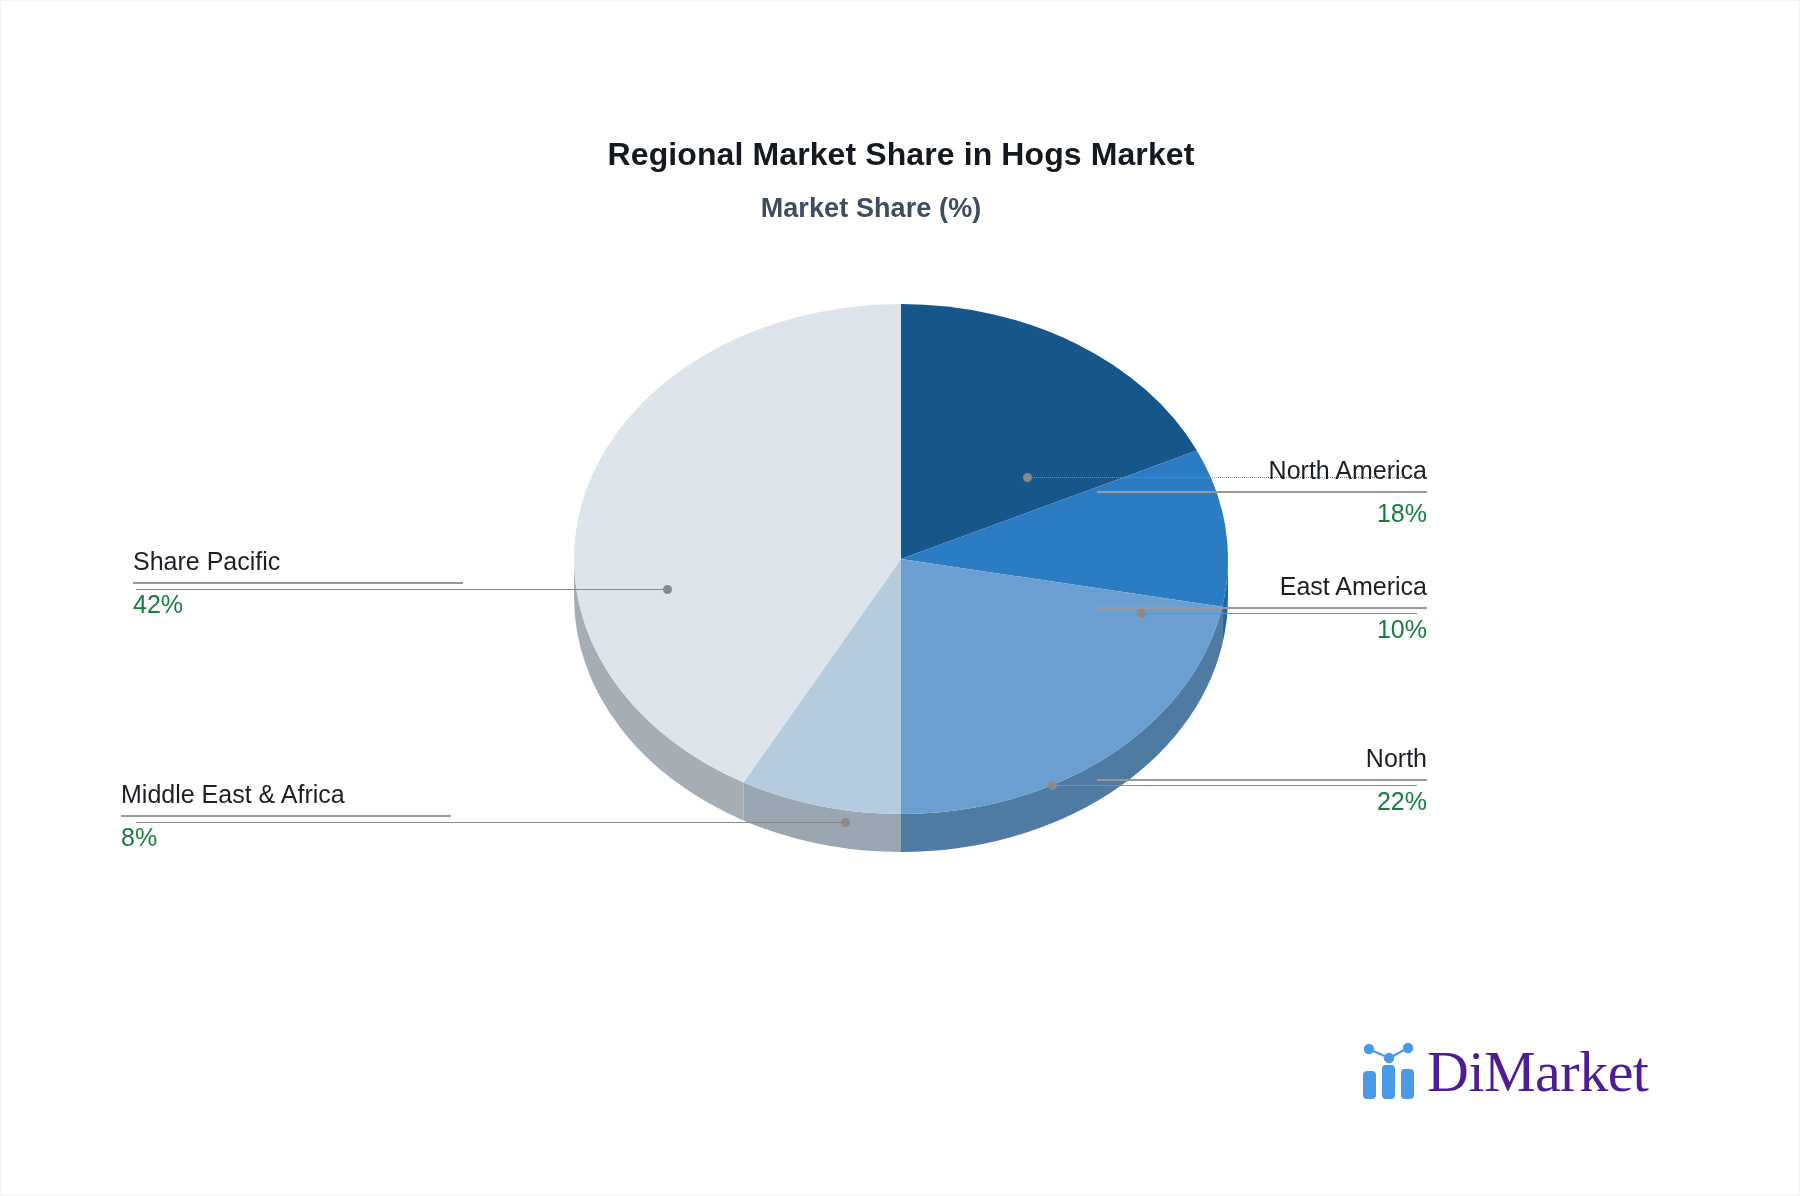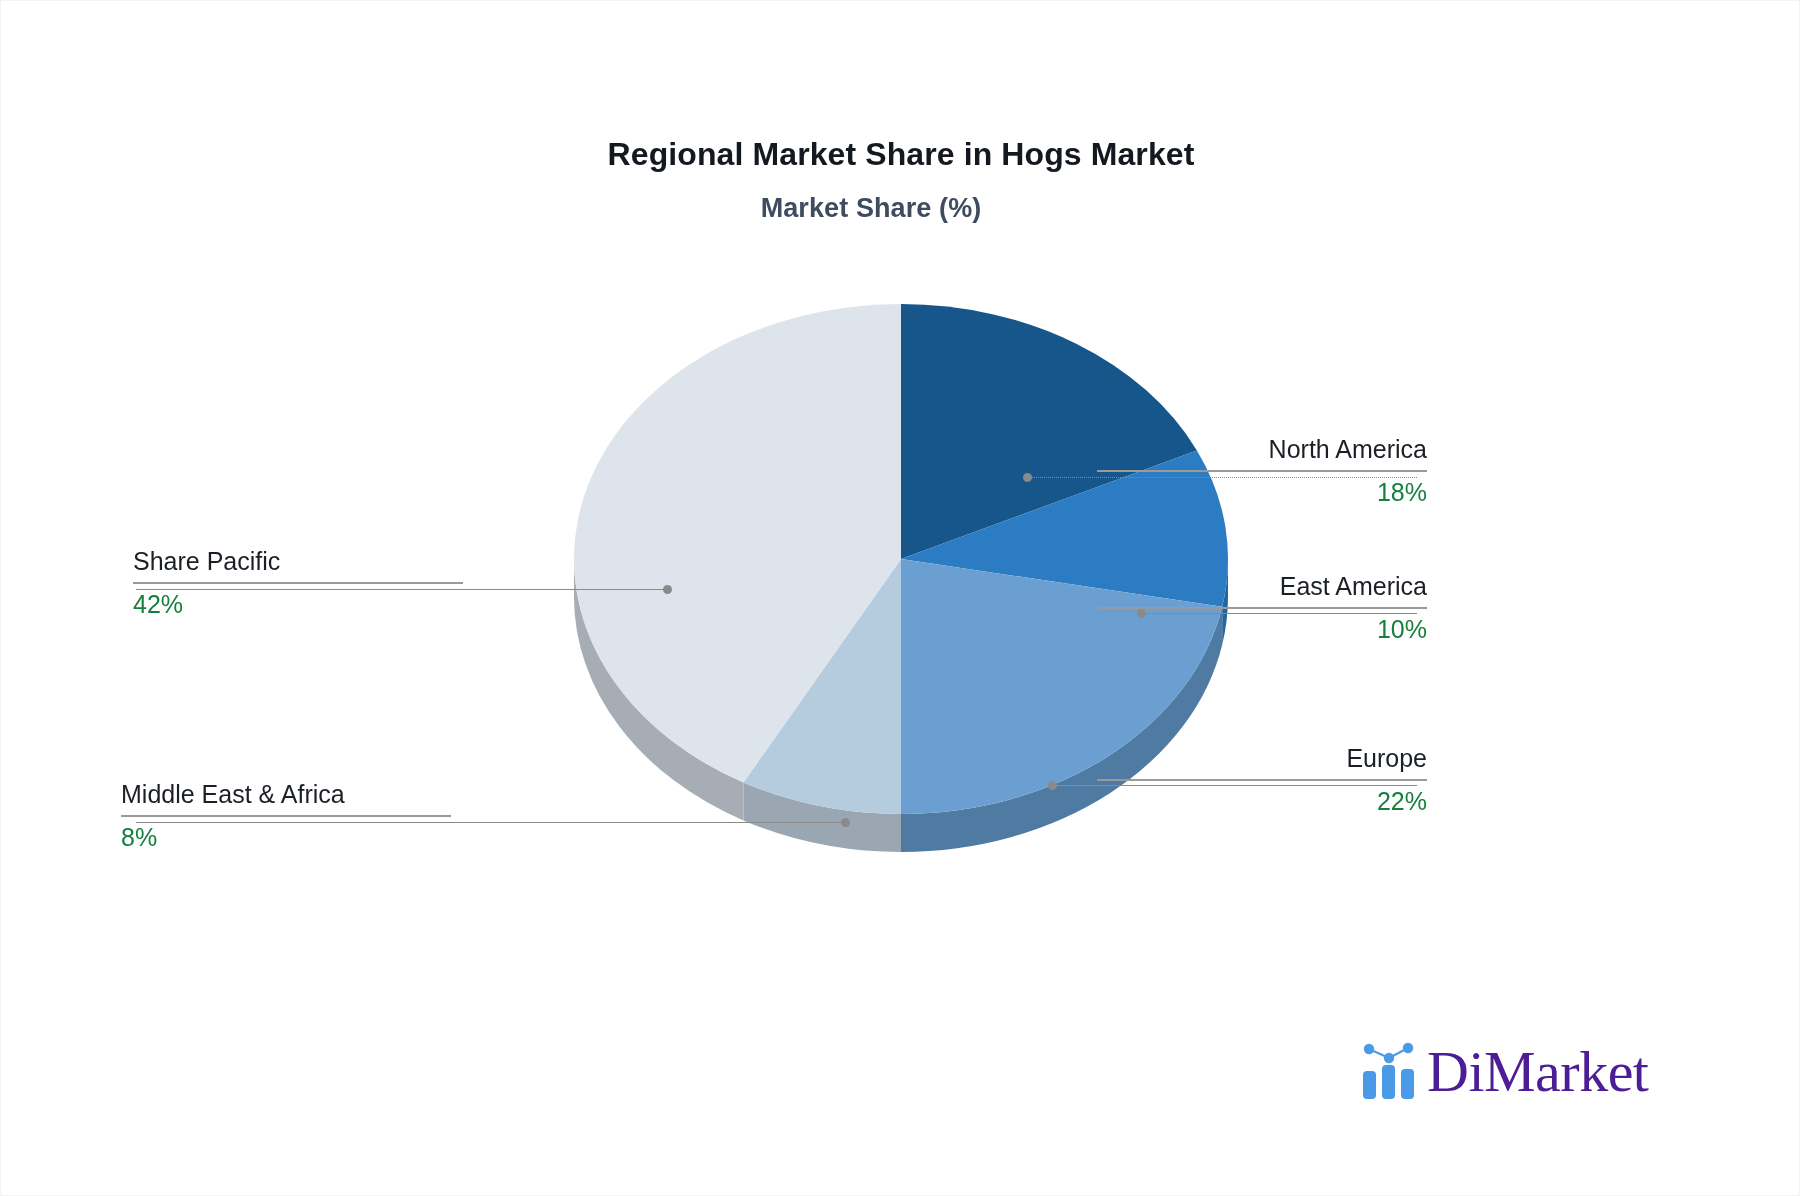--- a/index.html
+++ b/index.html
@@ -145,38 +145,38 @@
           <path d="M 327 186 L 622.8784461563885 77.42628065090648 A 327 255 0 0 1 648.2079309882812 233.78223521935985 Z" fill="#2b7cc3"></path>
           <path d="M 327 186 L 648.2079309882812 233.78223521935985 A 327 255 0 0 1 327.00000000000006 441 Z" fill="#6c9fd1"></path>
           <path d="M 327 186 L 327.00000000000006 441 A 327 255 0 0 1 169.4665485687392 409.45820341118525 Z" fill="#b5ccdf"></path>
           <path d="M 327 186 L 169.4665485687392 409.45820341118525 A 327 255 0 0 1 326.99999999999994 -69 Z" fill="#dee4ec"></path>
         </g>
     </svg>
   </div>
 
   <div class="leader dotted" style="left:1026px; top:476px; width:390px;"></div>
   <div class="leader-dot" style="left:1022px; top:472px;"></div>
-  <div class="callout right" style="left:1096px; top:433px;text-align:right;">
+  <div class="callout right" style="left:1096px; top:454px;text-align:right;">
     <div class="cl-name">North America</div>
     <div class="cl-rule"></div>
     <div class="cl-val">18%</div>
   </div>
 
   <div class="leader" style="left:1140px; top:612px; width:276px;"></div>
   <div class="leader-dot" style="left:1136px; top:608px;"></div>
   <div class="callout right" style="left:1096px; top:570px;">
     <div class="cl-name">East America</div>
     <div class="cl-rule"></div>
     <div class="cl-val">10%</div>
   </div>
 
   <div class="leader" style="left:1051px; top:784px; width:365px;"></div>
   <div class="leader-dot" style="left:1047px; top:780px;"></div>
   <div class="callout right" style="left:1096px; top:742px;">
-    <div class="cl-name">Europe</div>
+    <div class="cl-name">North</div>
     <div class="cl-rule"></div>
     <div class="cl-val">22%</div>
   </div>
 
   <div class="leader" style="left:135px; top:588px; width:531px;"></div>
   <div class="leader-dot" style="left:662px; top:584px;"></div>
   <div class="callout left" style="left:132px; top:545px;">
     <div class="cl-name">Share Pacific</div>
     <div class="cl-rule"></div>
     <div class="cl-val">42%</div>

